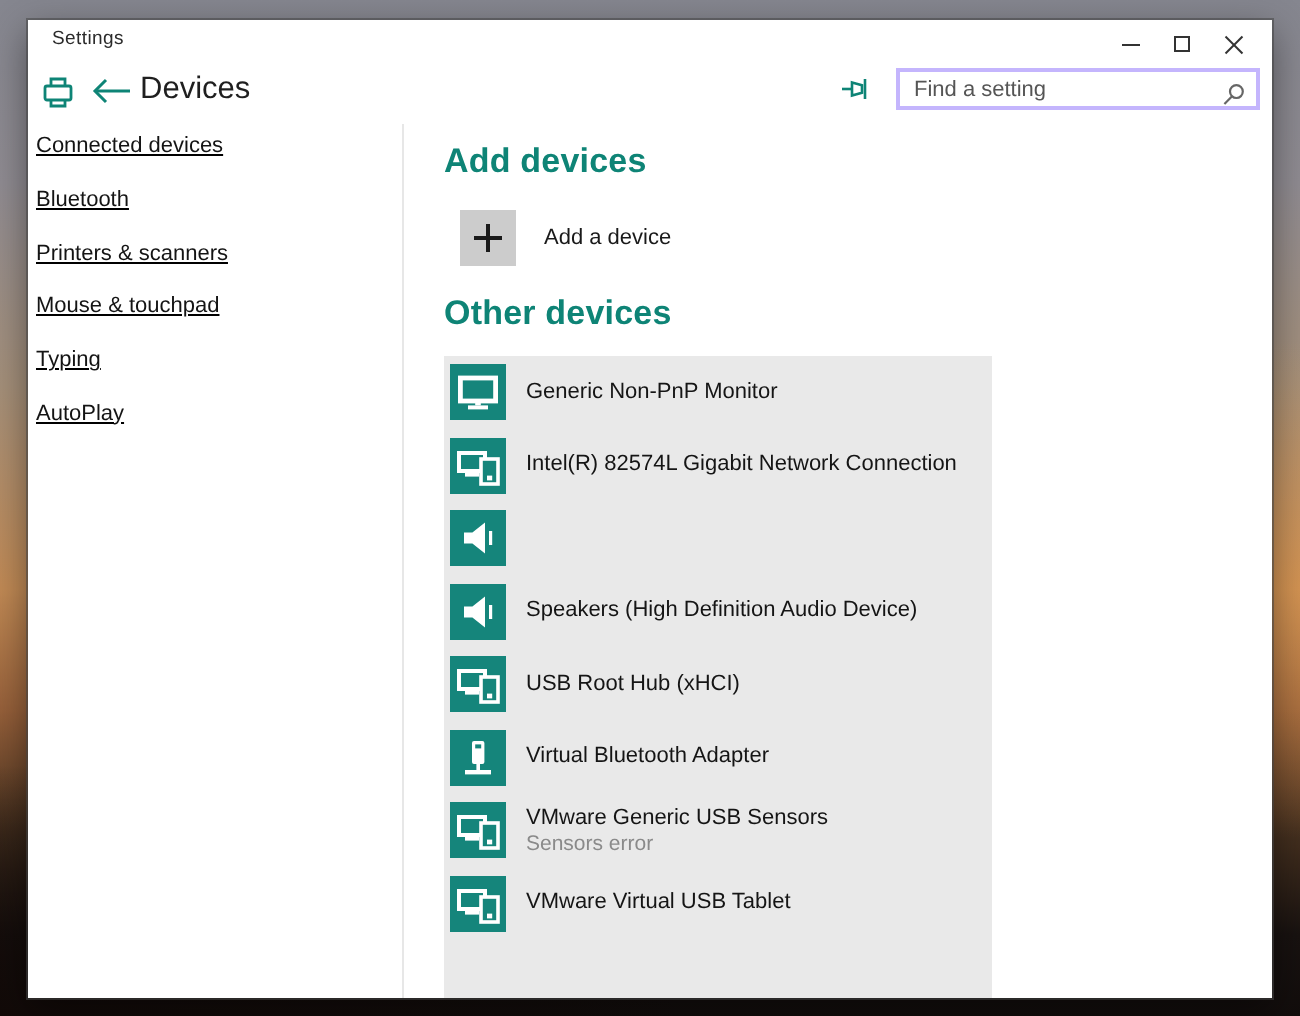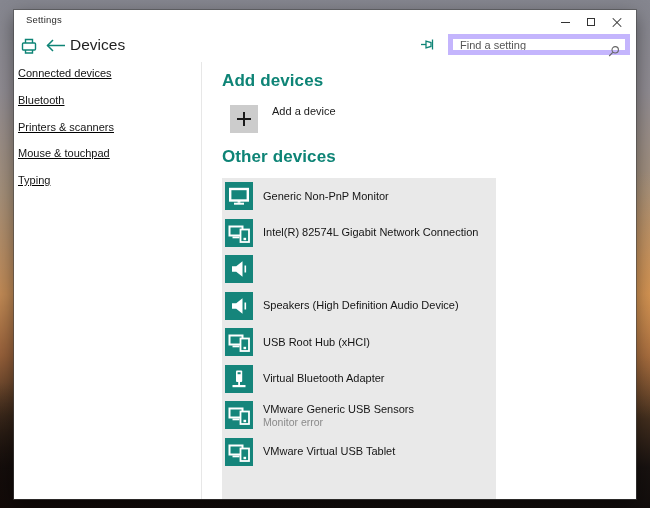--- a/index.html
+++ b/index.html
@@ -31,37 +31,37 @@
   .glyph-close::before,.glyph-close::after{content:"";position:absolute;left:-1px;top:4.5px;width:12px;height:1px;background:#333;}
   .glyph-close::before{transform:rotate(45deg);}
   .glyph-close::after{transform:rotate(-45deg);}
 
   
   .app-icon{position:absolute;left:6px;top:27px;width:18px;height:18px;}
   .back-btn{position:absolute;left:32px;top:29px;width:20px;height:14px;cursor:pointer;background:none;border:none;}
   .page-title{position:absolute;left:56px;top:26px;font-size:15.5px;font-weight:400;color:#1f1f1f;}
 
   .pin-btn{position:absolute;left:406px;top:28px;width:18px;height:14px;background:none;border:none;cursor:pointer;}
-  .searchbox{position:absolute;left:434px;top:24px;width:182px;height:21px;border:5px solid #c4b5fd;background:#fff;}
+  .searchbox{position:absolute;left:434px;top:24px;width:182px;height:21px;border:2px solid #c4b5fd;background:#fff;}
   .searchbox input{position:absolute;left:0;top:0;width:100%;height:100%;border:none;outline:none;
     padding:0 22px 0 7px;font-size:11px;color:#4a4a4a;font-family:inherit;background:transparent;}
   .searchbox input::placeholder{color:#555;opacity:1;}
   .search-glass{position:absolute;right:5px;top:4px;width:12px;height:12px;pointer-events:none;}
 
   
   .sidebar{position:absolute;left:3px;top:50px;width:182px;text-decoration:underline;}
   .nav-item{height:26.7px;display:flex;align-items:center;padding-left:1px;font-size:11px;color:#141414;cursor:pointer;}
   .divider{position:absolute;left:187px;top:52px;bottom:0;width:1px;background:#e7e7e7;}
 
   
   .section-title{position:absolute;font-size:17px;font-weight:700;color:var(--accent);letter-spacing:.1px;}
   .t-add{left:208px;top:61px;}
   .t-other{left:208px;top:137px;}
 
-  .add-row{position:absolute;left:216px;top:95px;height:28px;display:flex;align-items:flex-start;cursor:pointer;background:none;border:none;padding:0;font-family:inherit;}
+  .add-row{position:absolute;left:216px;top:95px;height:28px;display:flex;align-items:center;cursor:pointer;background:none;border:none;padding:0;font-family:inherit;}
   .plus-tile{width:28px;height:28px;background:var(--plus);position:relative;display:block;}
   .plus-tile::before,.plus-tile::after{content:"";position:absolute;background:#1a1a1a;}
   .plus-tile::before{left:7px;top:13px;width:14px;height:2px;}
   .plus-tile::after{left:13px;top:7px;width:2px;height:14px;}
   .add-label{margin-left:14px;font-size:11px;color:var(--txt);}
 
   .device-panel{position:absolute;left:208px;top:168px;width:274px;height:321px;background:var(--panel);
     overflow:hidden;padding:4px 0 0 3px;display:flex;flex-direction:column;gap:8.5px;}
   .device-row{display:flex;height:28px;flex:0 0 28px;cursor:pointer;}
   .tile{width:28px;height:28px;background:var(--tile);flex:0 0 28px;display:block;}
@@ -124,20 +124,21 @@
         </svg>
       </span>
     </div>
 
     <nav class="sidebar">
       <div class="nav-item">Connected devices</div>
         <div class="nav-item">Bluetooth</div>
         <div class="nav-item">Printers &amp; scanners</div>
         <div class="nav-item">Mouse &amp; touchpad</div>
         <div class="nav-item">Typing</div>
+        <div class="nav-item">AutoPlay</div>
     </nav>
 
     <div class="divider"></div>
 
     <h2 class="section-title t-add">Add devices</h2>
 
     <button class="add-row">
       <span class="plus-tile"></span>
       <span class="add-label">Add a device</span>
     </button>
@@ -210,21 +211,21 @@
         </div>
         <div class="device-row">
           <span class="tile"><svg width="28" height="28" viewBox="0 0 28 28">
               <rect x="4.5" y="7.5" width="13" height="9" fill="none" stroke="#fff" stroke-width="2"></rect>
               <rect x="7.5" y="17.5" width="7" height="1.8" fill="#fff"></rect>
               <rect x="15.5" y="10.5" width="8.5" height="12.5" fill="var(--tile)" stroke="#fff" stroke-width="1.8"></rect>
               <rect x="18.5" y="18.8" width="2.6" height="2.4" fill="#fff"></rect>
             </svg></span>
           <span class="dtext">
             <span class="dname">VMware Generic USB Sensors</span>
-            <span class="dstatus">Monitor error</span>
+            <span class="dstatus">Sensors error</span>
           </span>
         </div>
         <div class="device-row">
           <span class="tile"><svg width="28" height="28" viewBox="0 0 28 28">
               <rect x="4.5" y="7.5" width="13" height="9" fill="none" stroke="#fff" stroke-width="2"></rect>
               <rect x="7.5" y="17.5" width="7" height="1.8" fill="#fff"></rect>
               <rect x="15.5" y="10.5" width="8.5" height="12.5" fill="var(--tile)" stroke="#fff" stroke-width="1.8"></rect>
               <rect x="18.5" y="18.8" width="2.6" height="2.4" fill="#fff"></rect>
             </svg></span>
           <span class="dtext">

